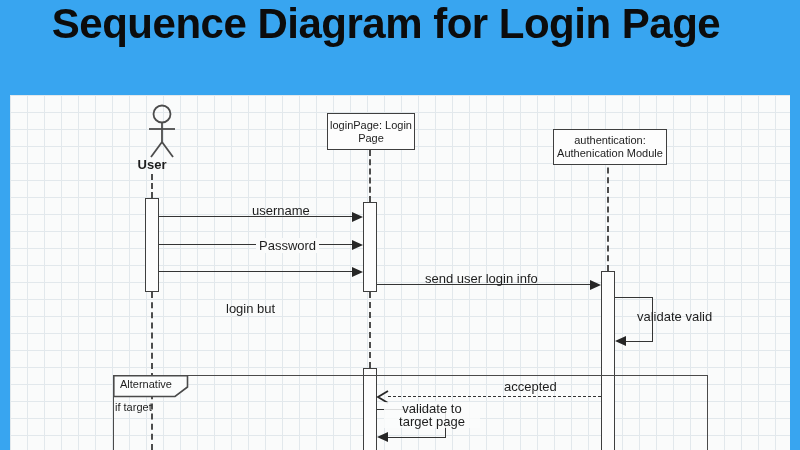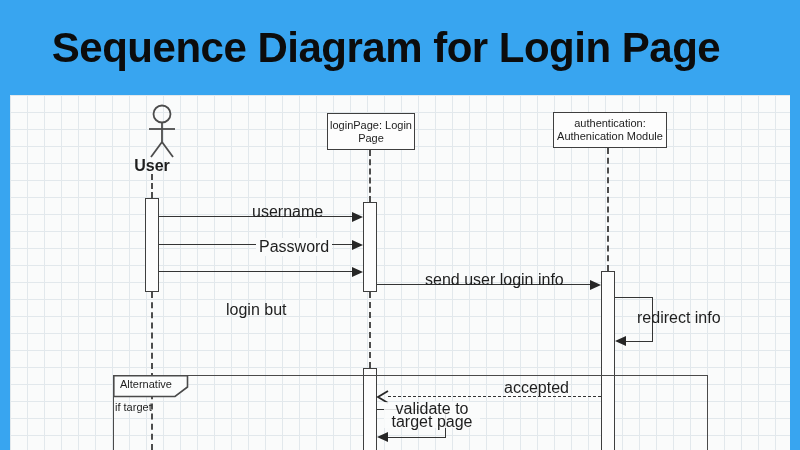--- a/index.html
+++ b/index.html
@@ -5,21 +5,21 @@
   * { margin:0; padding:0; box-sizing:border-box; }
   html,body { width:800px; height:450px; overflow:hidden; }
   body {
     font-family:"Liberation Sans", sans-serif;
     background:#38a5f0;
     position:relative;
   }
   
   .header {
     position:absolute; left:0; top:0; width:772px; height:95px;
-    display:flex; align-items:center; justify-content:center;border-radius:15px;
+    display:flex; align-items:flex-start; justify-content:center;border-radius:15px;
   }
   .title {
     font-size:42px; font-weight:800; color:#0c0c0c; letter-spacing:-0.5px;
     white-space:nowrap;
   }
   
   .canvas {
     position:absolute; left:10px; top:95px; width:780px; height:355px;
     background-color:#fafbfb;
     background-image:
@@ -39,21 +39,21 @@
   .act {
     width:14px; background:#fdfdfd; border:1.6px solid #3f3f3f; z-index:4;
   }
   .hline { height:0; border-top:1.7px solid #343434; z-index:5; }
   .hdash { height:0; border-top:1.7px dashed #343434; z-index:5; }
   .vline { width:0; border-left:1.7px solid #343434; z-index:5; }
   .ah-r { width:0; height:0; border-top:5px solid transparent;
           border-bottom:5px solid transparent; border-left:11px solid #262626; z-index:6; }
   .ah-l { width:0; height:0; border-top:5px solid transparent;
           border-bottom:5px solid transparent; border-right:11px solid #262626; z-index:6; }
-  .mlabel { font-size:16px; color:#1e1e1e; white-space:nowrap; z-index:7; }
+  .mlabel { font-size:13px; color:#1e1e1e; white-space:nowrap; z-index:7; }
   .frame { border:1.7px solid #4a4a4a; background:transparent; z-index:8; }
   .tabtext { font-size:11px; color:#1e1e1e; z-index:10; white-space:nowrap; }
   svg { overflow:visible; }
 </style>
 </head>
 <body>
 
 <div class="header">
   <div class="title">Sequence Diagram for Login Page</div>
 </div>
@@ -73,21 +73,21 @@
 
   <div class="lifeline" style="left:141px; top:79px;  height:24px;"></div>
   <div class="lifeline" style="left:141px; top:197px; height:158px;"></div>
   <div class="lifeline" style="left:359px; top:55px;  height:52px;"></div>
   <div class="lifeline" style="left:359px; top:197px; height:76px;"></div>
   <div class="lifeline" style="left:597px; top:53px;  height:123px;"></div>
 
   <div class="obox" style="left:317px; top:18px; width:88px; height:37px;">
     <span>loginPage: Login Page</span>
   </div>
-  <div class="obox" style="left:543px; top:17px; width:114px; height:36px;">
+  <div class="obox" style="left:543px; top:34px; width:114px; height:36px;">
     <span>authentication: Authenication Module</span>
   </div>
 
   <div class="act" style="left:135px; top:103px; height:94px;"></div>
   <div class="act" style="left:353px; top:107px; height:90px;"></div>
   <div class="act" style="left:591px; top:176px; height:180px;"></div>
   <div class="act" style="left:353px; top:273px; height:83px;"></div>
 
   <div class="mlabel" style="left:242px; top:108px;">username</div>
   <div class="hline" style="left:149px; top:121px; width:195px;"></div>
@@ -102,21 +102,21 @@
   <div class="ah-r" style="left:342px; top:172px;"></div>
 
   <div class="mlabel" style="left:415px; top:176px;">send user login info</div>
   <div class="hline" style="left:367px; top:189px; width:215px;"></div>
   <div class="ah-r" style="left:580px; top:185px;"></div>
 
   <div class="hline" style="left:605px; top:202px; width:38px;"></div>
   <div class="vline" style="left:642px; top:202px; height:45px;"></div>
   <div class="hline" style="left:615px; top:246px; width:28px;"></div>
   <div class="ah-l" style="left:605px; top:241px;"></div>
-  <div class="mlabel" style="left:627px; top:214px;">redirect info</div>
+  <div class="mlabel" style="left:627px; top:214px;">validate valid</div>
 
   <div class="frame" style="left:103px; top:280px; width:595px; height:80px;"></div>
   <svg style="left:103px; top:280px; z-index:9;" width="76" height="23" viewBox="0 0 76 23">
     <path d="M0.8,0.8 H74.5 V12 L62,21.5 H0.8 Z" fill="#fbfcfc" stroke="#4a4a4a" stroke-width="1.6"></path>
   </svg>
   <div class="tabtext" style="left:110px; top:283px;">Alternative</div>
   <div class="tabtext" style="left:105px; top:306px;">if target</div>
 
   <div class="mlabel" style="left:446px; top:284px;margin-left:48px;">accepted</div>
   <div class="hdash" style="left:378px; top:301px; width:213px;"></div>

